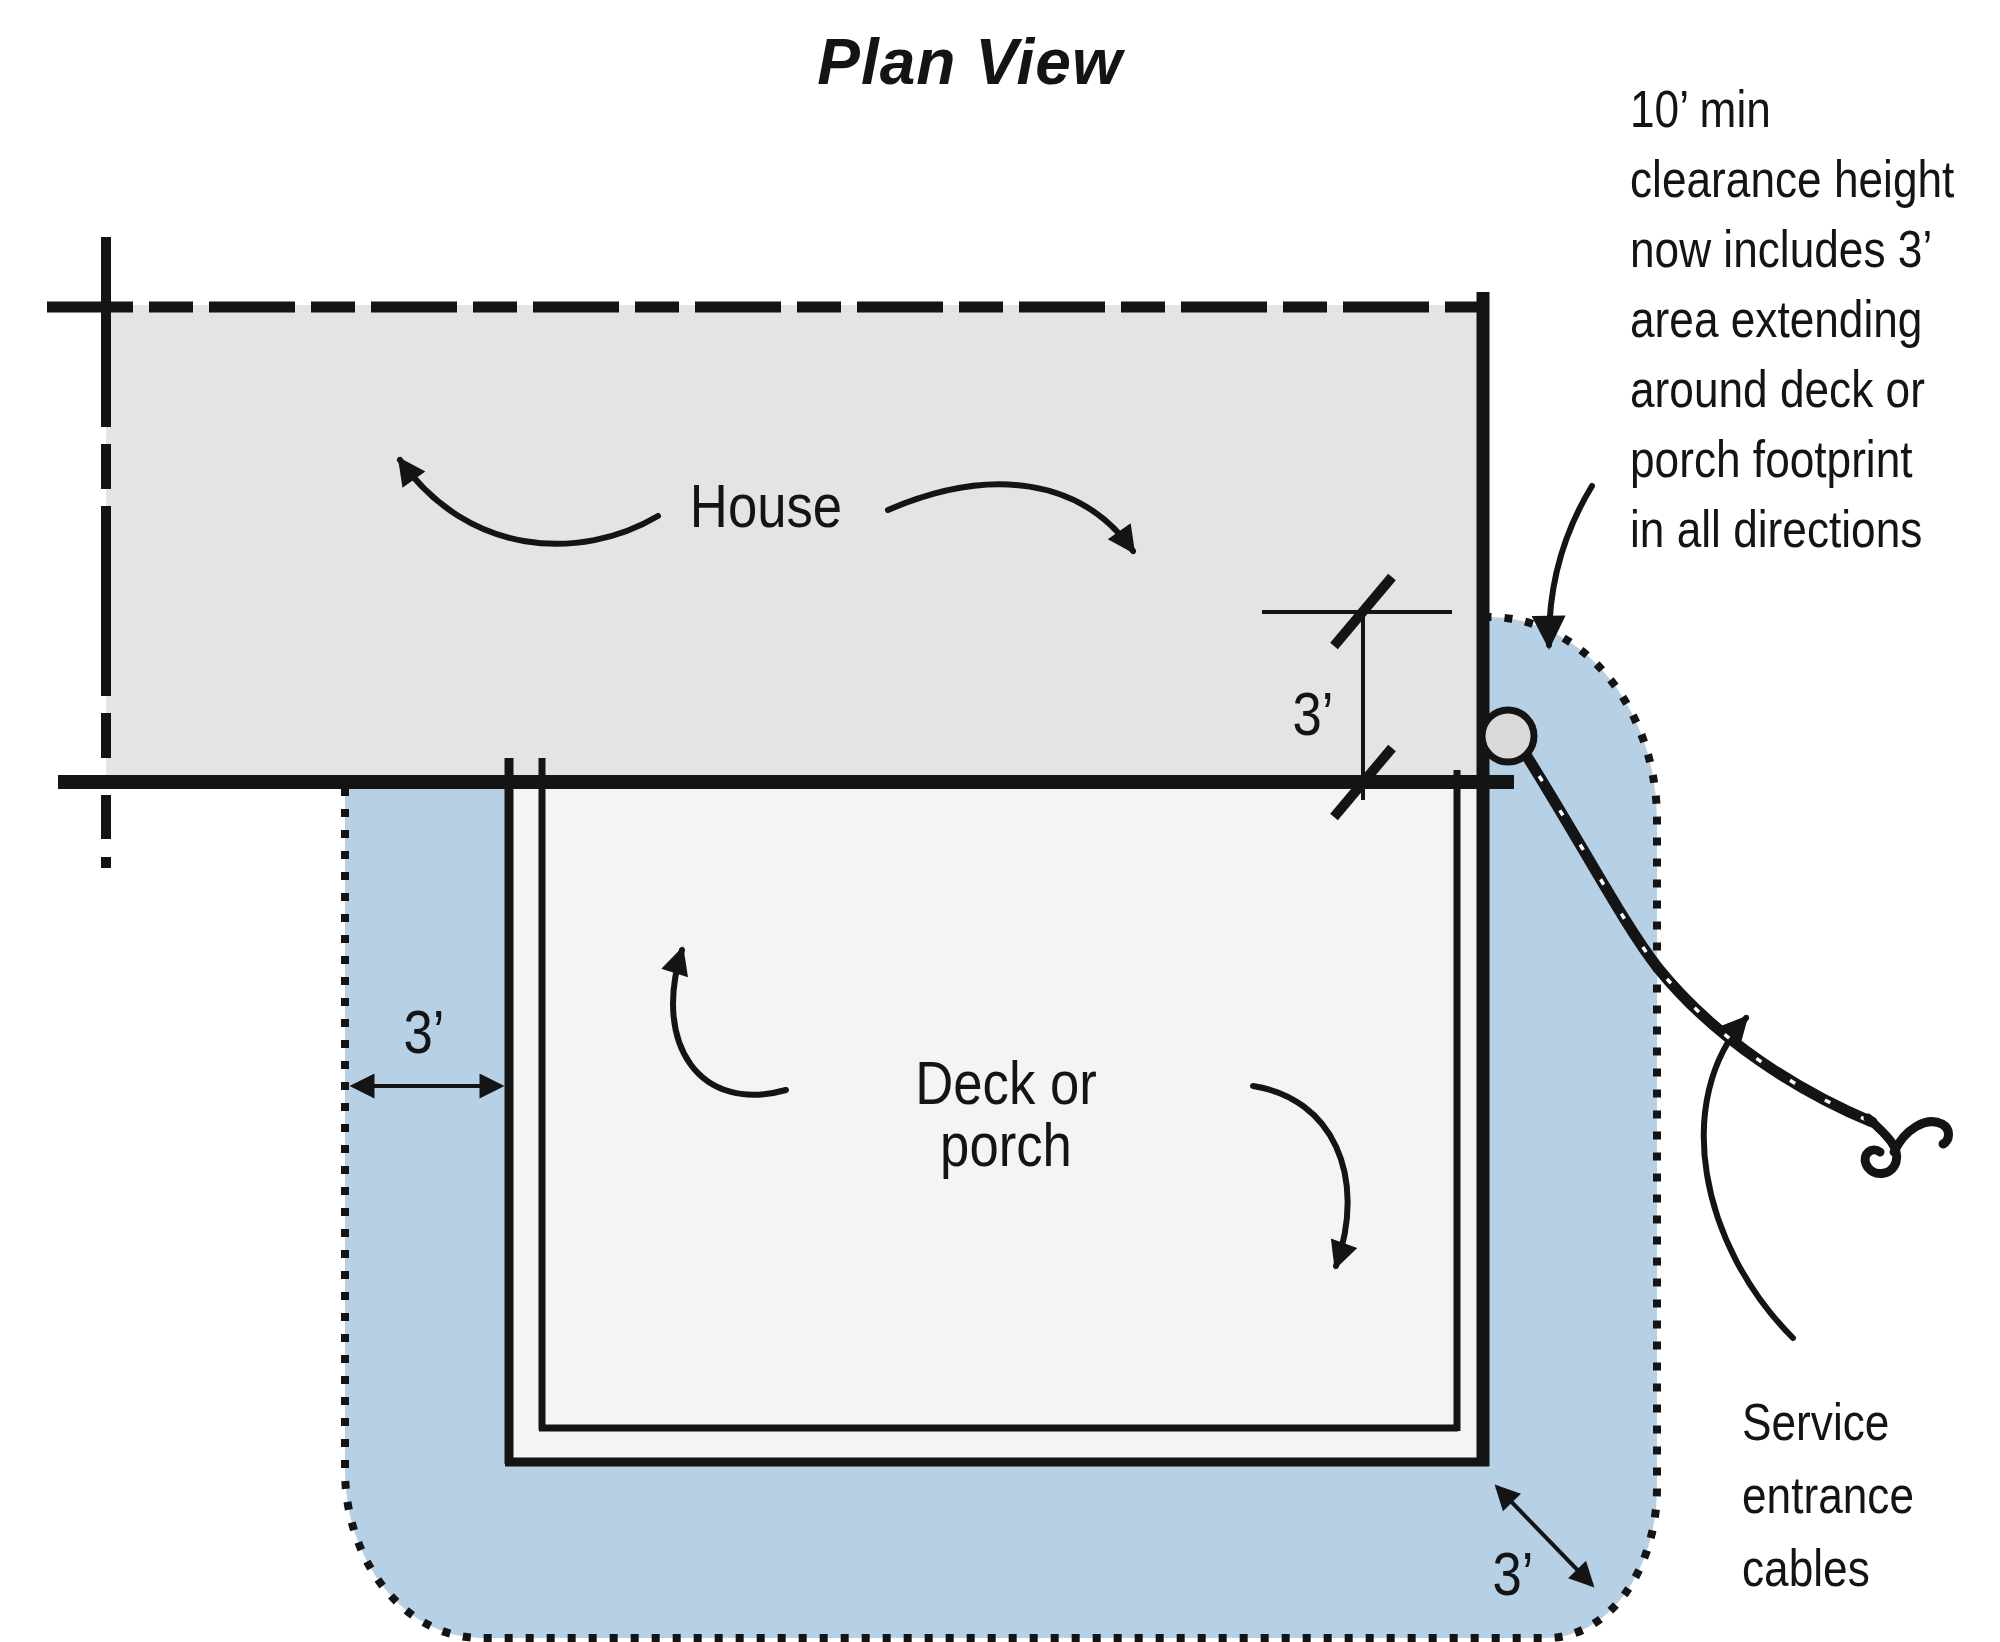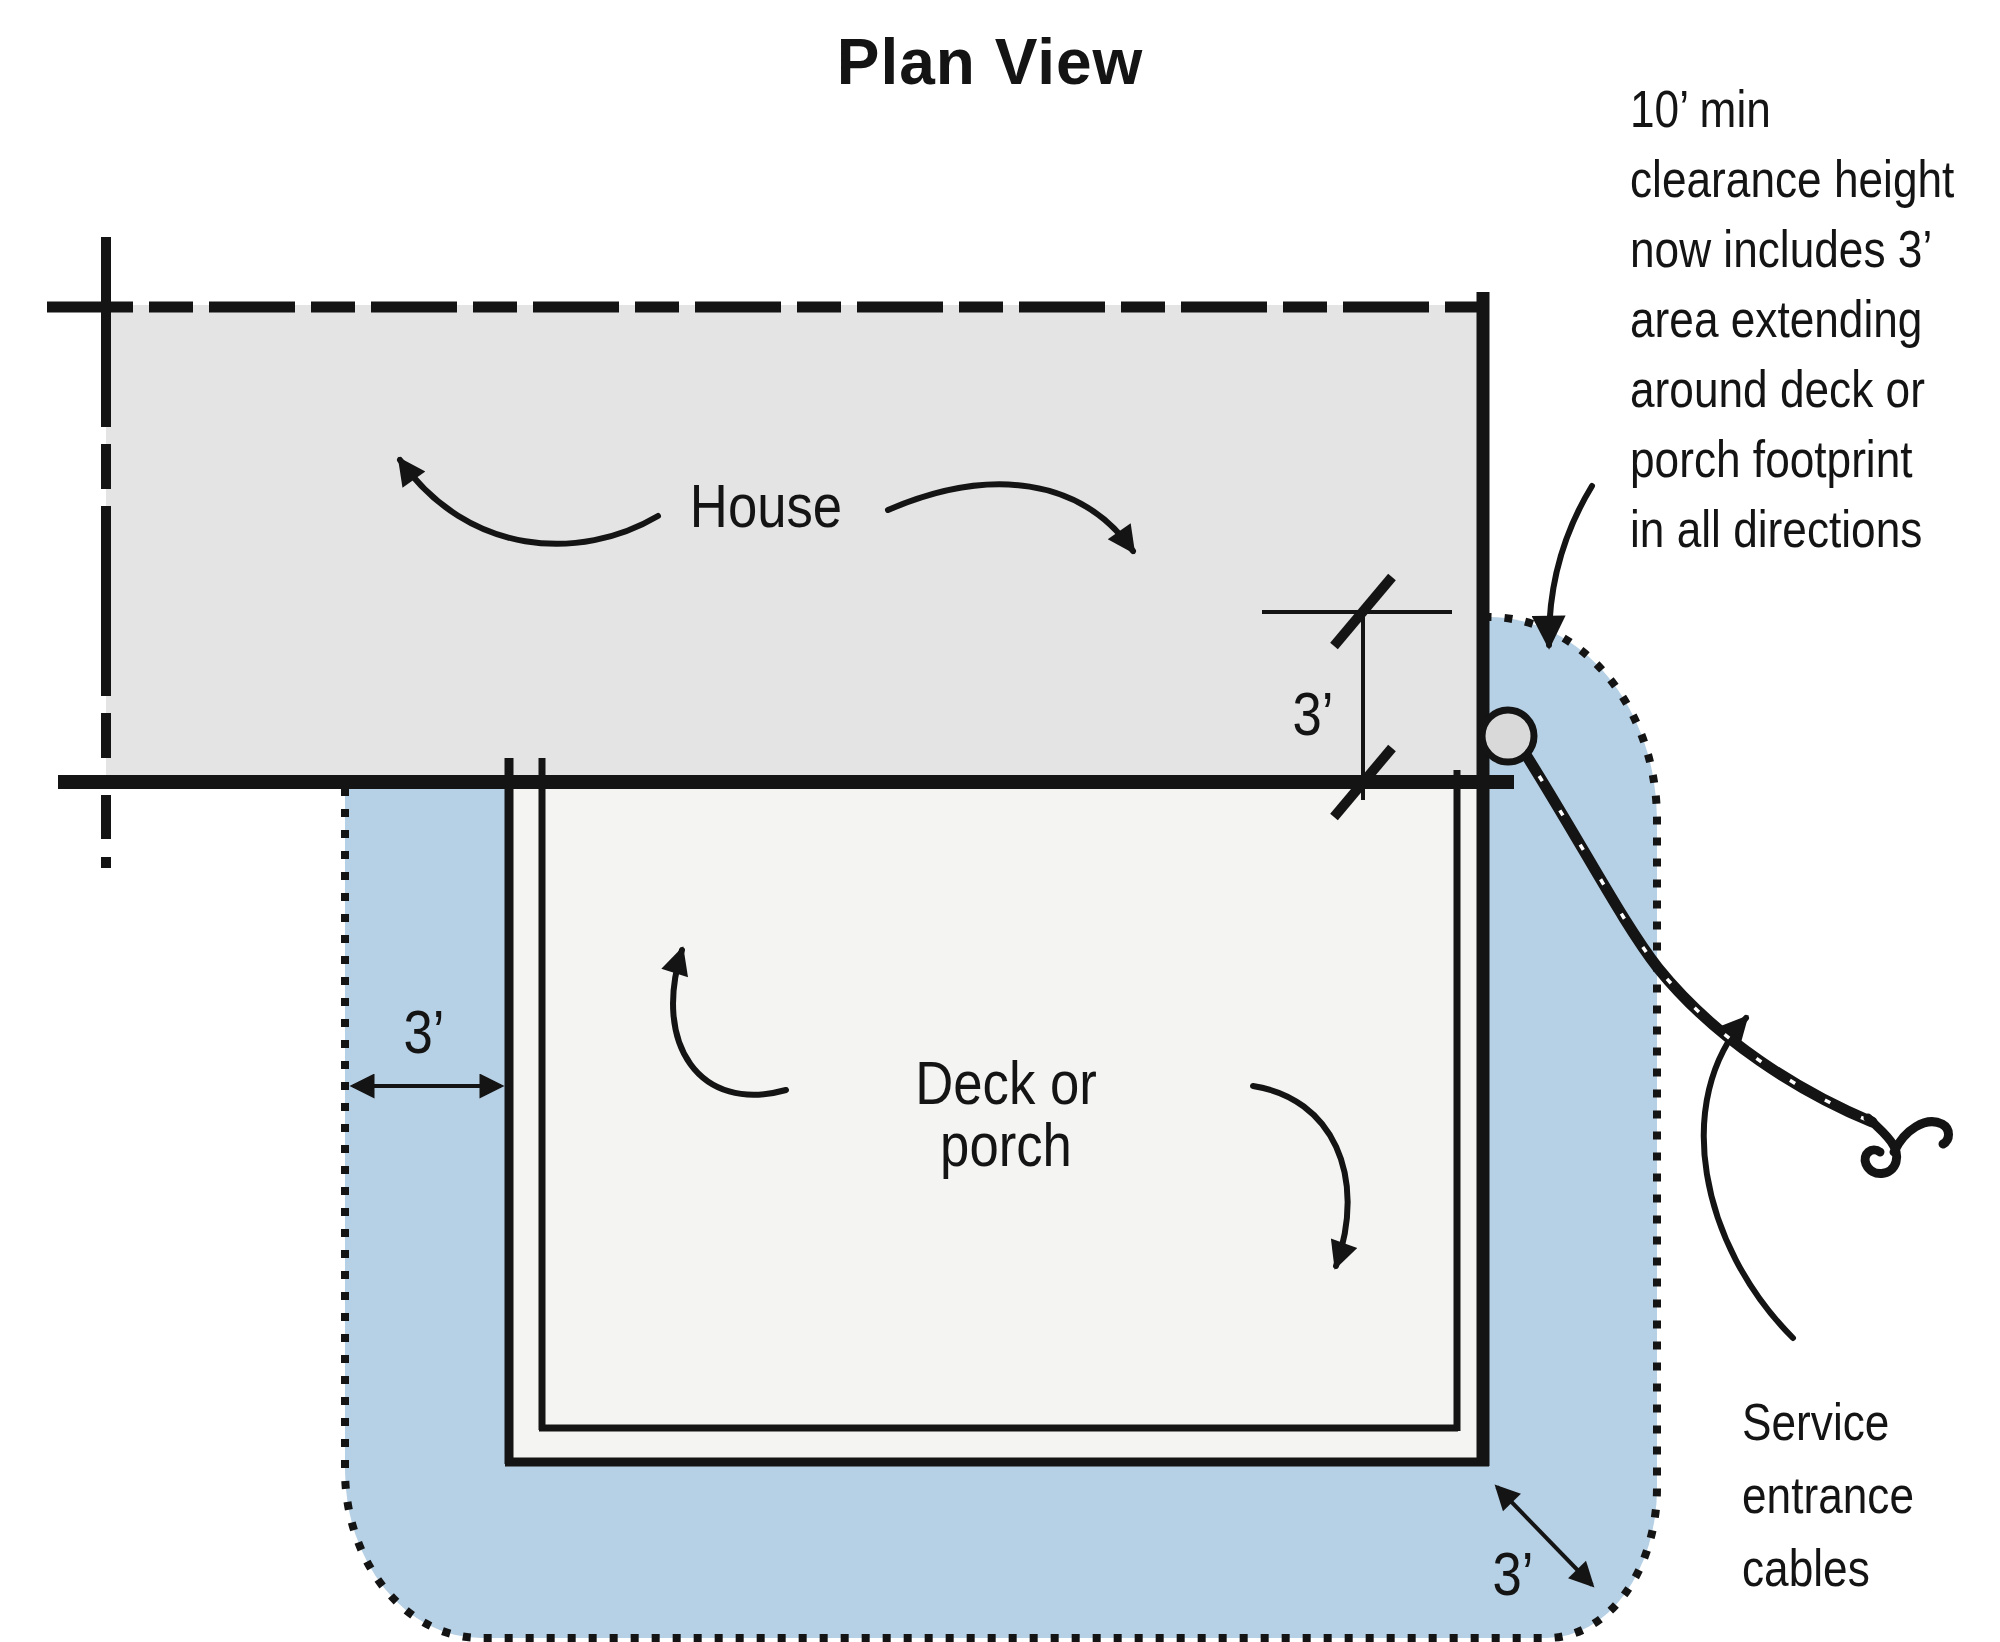--- a/index.html
+++ b/index.html
@@ -74,21 +74,21 @@
 
     <path d="M 1518 742 C 1580 840, 1622 922, 1658 968 C 1716 1040, 1800 1092, 1872 1122" fill="none" stroke="#141414" stroke-width="11" stroke-linecap="round"></path>
     <path d="M 1518 742 C 1580 840, 1622 922, 1658 968 C 1716 1040, 1800 1092, 1872 1122" fill="none" stroke="#ffffff" stroke-width="3.5" stroke-dasharray="6 34"></path>
     <path d="M 1868 1118 C 1888 1136, 1900 1148, 1896 1162 C 1892 1176, 1872 1178, 1866 1164
              C 1862 1154, 1872 1146, 1880 1152 M 1894 1152 C 1904 1130, 1926 1116, 1942 1124
              C 1951 1129, 1950 1140, 1943 1144" fill="none" stroke="#141414" stroke-width="9" stroke-linecap="round"></path>
 
     <circle cx="1508" cy="736" r="26" fill="#d9d9d9" stroke="#141414" stroke-width="7"></circle>
   </svg>
 
-  <div class="lbl t-title ctr" style="left:740px;top:30px;width:500px;">Plan View</div>
+  <div class="lbl t-title ctr" style="left:720px;top:30px;width:500px;font-style:italic;">Plan View</div>
 
   <div class="lbl t-label cond ctr" style="left:616px;top:475px;width:300px;">House</div>
 
   <div class="lbl t-label cond ctr" style="left:856px;top:1052px;width:300px;">Deck or porch</div>
 
   <div class="lbl t-label cond ctr" style="left:1253px;top:683px;width:120px;">3’</div>
 
   <div class="lbl t-label cond ctr" style="left:364px;top:1001px;width:120px;">3’</div>
 
   <div class="lbl t-label cond ctr" style="left:1453px;top:1543px;width:120px;">3’</div>

